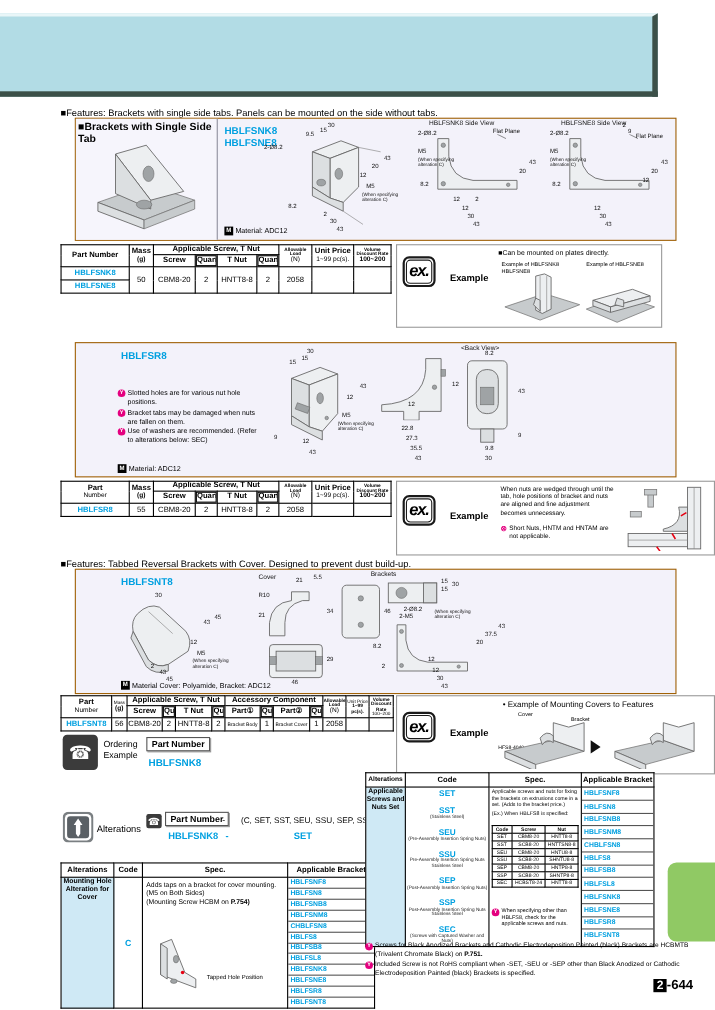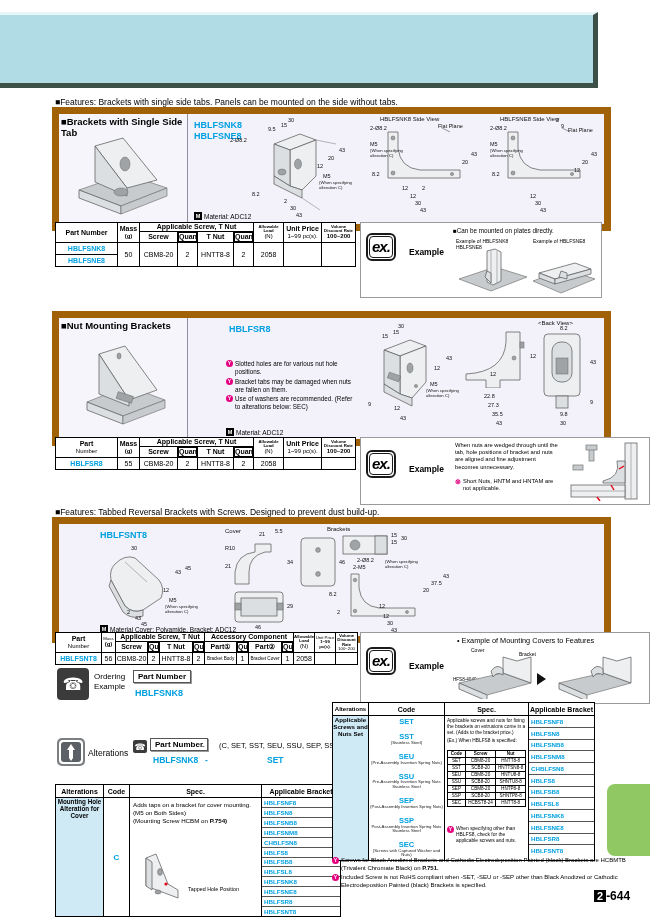--- a/index.html
+++ b/index.html
@@ -7,21 +7,21 @@
         font-family:"Liberation Sans",sans-serif;color:#000}
   .abs{position:absolute}
   .b{font-weight:normal}
   .cy{color:#00A0E0;font-weight:bold}
   
   .banner{left:0;top:12px;width:593px;height:68px;background:#B2DCE5;
           border-top:3px solid #E9F6F8;border-right:5px solid #3C5048;border-bottom:5px solid #3C5048}
   
   .feat{left:55px;font-size:8.5px;white-space:nowrap}
   
-  .secbox{left:52px;width:545px;background:#F3F2FA;border:7px solid #a16207;display:flex}
+  .secbox{left:68px;width:545px;background:#F3F2FA;border:1px solid #a16207;display:flex}
   .lp{width:128px;border-right:1px solid #8E8E9C;position:relative;flex:none;background:#F6F5FC}
   .rp{flex:1;position:relative}
   .ptitle{font-weight:bold;font-size:9.5px;padding:2px 2px 0 2px}
   .pn{color:#00A0E0;font-weight:bold;font-size:9px;line-height:1.2}
   .draw{position:absolute}
   .dl{position:absolute;font-size:5.5px;color:#111;white-space:nowrap;line-height:1}
   .dlw{position:absolute;font-size:4.3px;color:#111;width:38px;line-height:1.15}
   .dtitle{position:absolute;font-size:6px;color:#111;white-space:nowrap}
   .mat{position:absolute;font-size:6.5px;display:flex;align-items:center;gap:2px;white-space:nowrap}
   .mbadge{background:#000;color:#fff;font-size:5.5px;font-weight:bold;width:8px;height:8px;
@@ -256,32 +256,20 @@
       <polygon class="sh3" points="2,32 30,44 64,30 34,20"></polygon>
       <polygon class="sh" points="8,24 44,14 60,20 24,30"></polygon>
       <polygon class="sh2" points="8,24 8,29 24,35 24,30"></polygon>
       <polygon class="sh2" points="24,30 24,35 60,25 60,20"></polygon>
       <polygon class="sh2" points="28,28 36,30 36,24 30,22"></polygon>
     </svg>
   </div>
 
 
   <div class="abs secbox" style="top:311px;height:121px">
-    <div class="lp">
-      <div class="ptitle">■Nut Mounting Brackets</div>
-      <svg class="draw" style="left:10px;top:18px" width="110" height="95" viewBox="0 0 110 95">
-        <polygon class="sh3" points="18,66 54,80 96,64 58,50"></polygon>
-        <polygon class="sh2" points="18,66 18,74 54,88 54,80"></polygon>
-        <polygon class="sh3" points="54,80 54,88 96,72 96,64"></polygon>
-        <polygon class="sh" points="30,18 56,10 88,54 60,64"></polygon>
-        <polygon class="sh2" points="30,18 30,58 60,70 60,64"></polygon>
-        <ellipse class="hole" cx="50" cy="20" rx="2" ry="3"></ellipse>
-        <rect class="hole" x="48" y="58" width="16" height="7" transform="rotate(18 56 61)"></rect>
-      </svg>
-    </div>
     <div class="rp">
       <div class="pn abs" style="left:41px;top:6px">HBLFSR8</div>
       <div class="abs" style="left:38px;top:42px;width:128px">
           <div class="note">
             <span class="nico"></span>
             <span>Slotted holes are for various nut hole positions.</span>
           </div>
           <div class="note">
             <span class="nico"></span>
             <span>Bracket tabs may be damaged when nuts are fallen on them.</span>
@@ -414,21 +402,21 @@
       <rect class="sh3" x="19" y="4" width="11" height="5"></rect>
       <rect class="sh3" x="6" y="24" width="10" height="5"></rect>
       <line class="redmk" x1="52" y1="28" x2="57" y2="25"></line>
       <line class="redmk" x1="44" y1="44" x2="47" y2="49"></line>
       <line class="redmk" x1="30" y1="56" x2="33" y2="60"></line>
     </svg>
   </div>
 
   <div class="abs feat" style="top:507px">
     <span class="b">■Features:</span>
-    <span>Tabbed Reversal Brackets with Screws. Designed to prevent dust build-up.</span>
+    <span>Tabbed Reversal Brackets with Cover. Designed to prevent dust build-up.</span>
   </div>
 
   <div class="abs secbox" style="top:517px;height:112px">
     <div class="rp">
       <div class="pn abs" style="left:41px;top:6px">HBLFSNT8</div>
 
       <div class="draw" style="left:22px;top:22px;width:124px;height:78px">
         <svg width="124" height="78" viewBox="0 0 124 78">
           <path class="sh" d="M34,18 Q44,8 54,12 L78,34 Q84,42 80,52 L62,64 Q52,68 44,60 L30,34 Q28,24 34,18 Z"></path>
           <path class="sh2" d="M30,34 L44,60 Q52,68 62,64 L62,70 Q50,74 42,66 L28,40 Z"></path>

